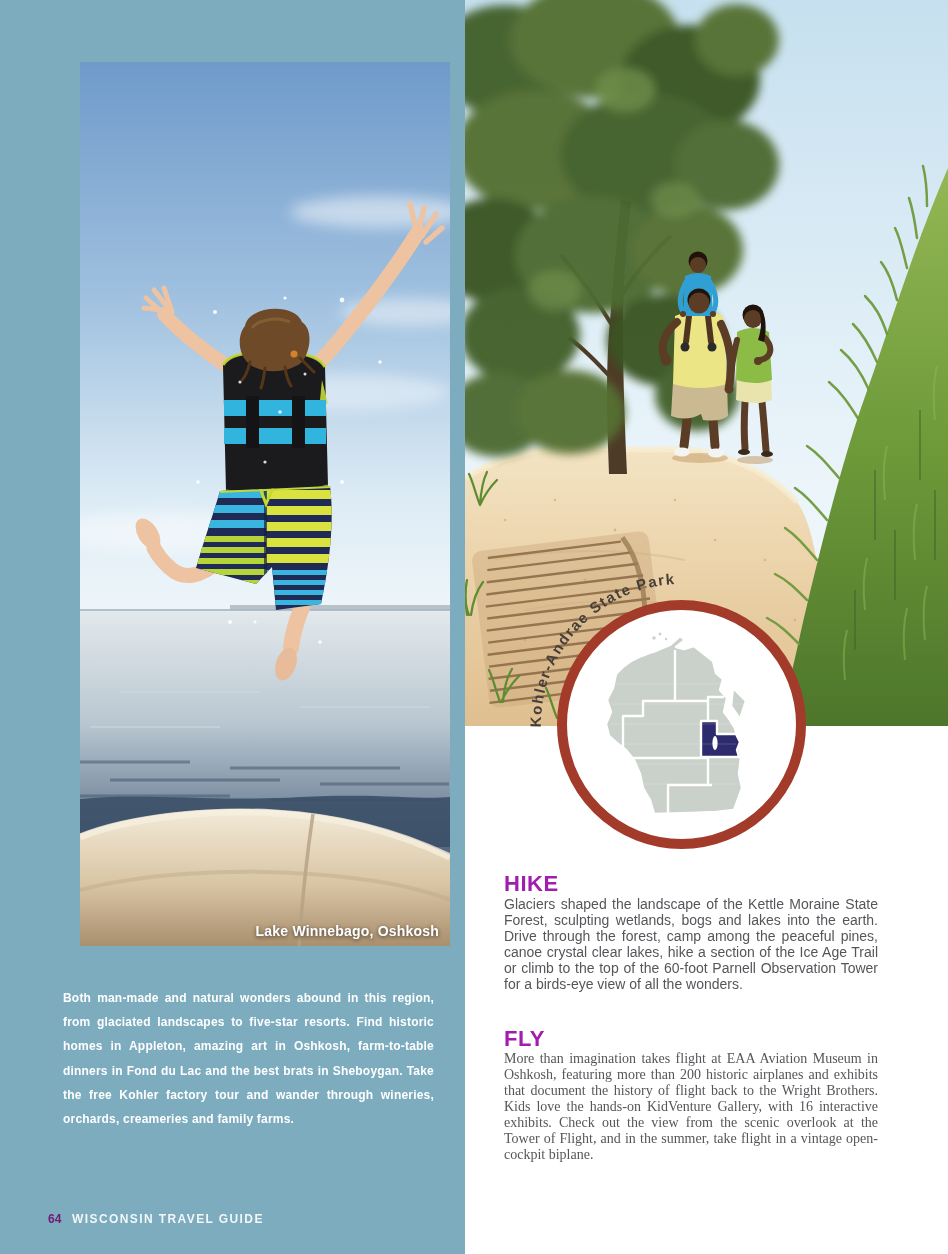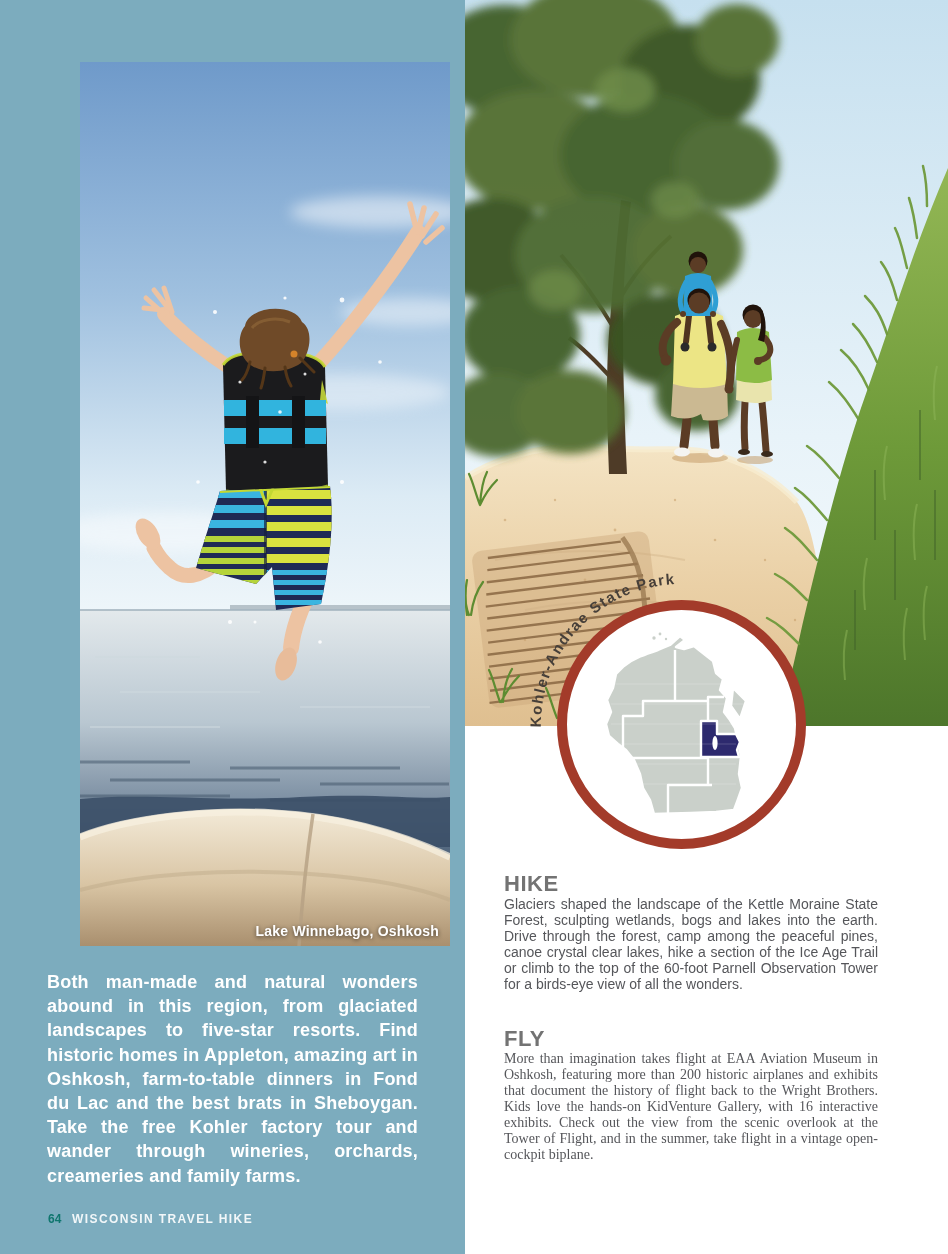--- a/index.html
+++ b/index.html
@@ -7,30 +7,30 @@
         font-family:"Liberation Sans",sans-serif;}
   .teal-panel{position:absolute;left:0;top:0;width:465px;height:1254px;background:#7cacbe;z-index:0;}
   .photo-left{position:absolute;left:47px;top:62px;width:370px;height:884px;overflow:hidden;z-index:1;padding-left:33px;}
   .photo-right{position:absolute;left:465px;top:0;width:483px;height:726px;overflow:hidden;z-index:1;}
   .photo-caption{position:absolute;right:11px;bottom:7px;color:#ffffff;font-size:14px;font-weight:700;
         letter-spacing:.2px;text-shadow:0 1px 4px rgba(0,0,0,.65);}
   .map-circle{position:absolute;left:557px;top:600px;width:229px;height:229px;background:#ffffff;
         border:10px solid #a33b2a;border-radius:50%;z-index:3;}
   .map-svg{position:absolute;left:29px;top:14px;}
   .arc-label-svg{position:absolute;left:517px;top:560px;z-index:4;pointer-events:none;}
-  .intro{position:absolute;left:47px;top:970px;width:371px;margin:0;color:#ffffff;
-        font-size:18px;line-height:24.2px;font-weight:700;text-align:justify;letter-spacing:.2px;z-index:2;}
-  .section-heading{position:absolute;left:504px;margin:0;color:#737373;font-size:22px;font-weight:800;
+  .intro{position:absolute;left:47px;top:970px;width:371px;margin:16px;color:#ffffff;
+        font-size:12px;line-height:24.2px;font-weight:700;text-align:justify;letter-spacing:.2px;z-index:2;}
+  .section-heading{position:absolute;left:504px;margin:0;color:#a21caf;font-size:22px;font-weight:800;
         letter-spacing:.5px;z-index:2;}
   .section-body{position:absolute;left:504px;width:374px;margin:0;color:#55565a;font-size:14px;
         line-height:16px;text-align:justify;z-index:2;}
   #hike-heading{top:871px;} #hike-body{top:896px;} #fly-heading{top:1026px;} #fly-body{top:1051px;font-family:Liberation Serif, serif;}
   .footer-left{position:absolute;left:48px;top:1212px;font-size:12px;letter-spacing:1.4px;
         color:rgba(255,255,255,.9);font-weight:600;z-index:2;}
-  .footer-left .pagenum{color:#0f766e;font-weight:800;letter-spacing:0;margin-right:6px;}
+  .footer-left .pagenum{color:#701a75;font-weight:800;letter-spacing:0;margin-right:6px;}
   .footer-right{position:absolute;left:504px;top:1211px;width:374px;text-align:right;font-size:14px;
         font-weight:800;color:#3d3d3f;letter-spacing:.6px;z-index:2;}
 </style>
 </head>
 <body>
 
 <div class="page">
 
   <div class="teal-panel"></div>
 
@@ -343,16 +343,16 @@
 
   <p class="intro">Both man-made and natural wonders abound in this region, from glaciated landscapes to five-star resorts. Find historic homes in Appleton, amazing art in Oshkosh, farm-to-table dinners in Fond du Lac and the best brats in Sheboygan. Take the free Kohler factory tour and wander through wineries, orchards, creameries and family farms.</p>
 
   <h2 class="section-heading" id="hike-heading">HIKE</h2>
   <p class="section-body" id="hike-body">Glaciers shaped the landscape of the Kettle Moraine State Forest, sculpting wetlands, bogs and lakes into the earth. Drive through the forest, camp among the peaceful pines, canoe crystal clear lakes, hike a section of the Ice Age Trail or climb to the top of the 60-foot Parnell Observation Tower for a birds-eye view of all the wonders.</p>
   <h2 class="section-heading" id="fly-heading">FLY</h2>
   <p class="section-body" id="fly-body">More than imagination takes flight at EAA Aviation Museum in Oshkosh, featuring more than 200 historic airplanes and exhibits that document the history of flight back to the Wright Brothers. Kids love the hands-on KidVenture Gallery, with 16 interactive exhibits. Check out the view from the scenic overlook at the Tower of Flight, and in the summer, take flight in a vintage open-cockpit biplane.</p>
 
   <div class="footer-left">
     <span class="pagenum">64</span>
-    <span>WISCONSIN TRAVEL HIKE</span>
+    <span>WISCONSIN TRAVEL GUIDE</span>
   </div>
 
 </div>
 
 </body></html>

